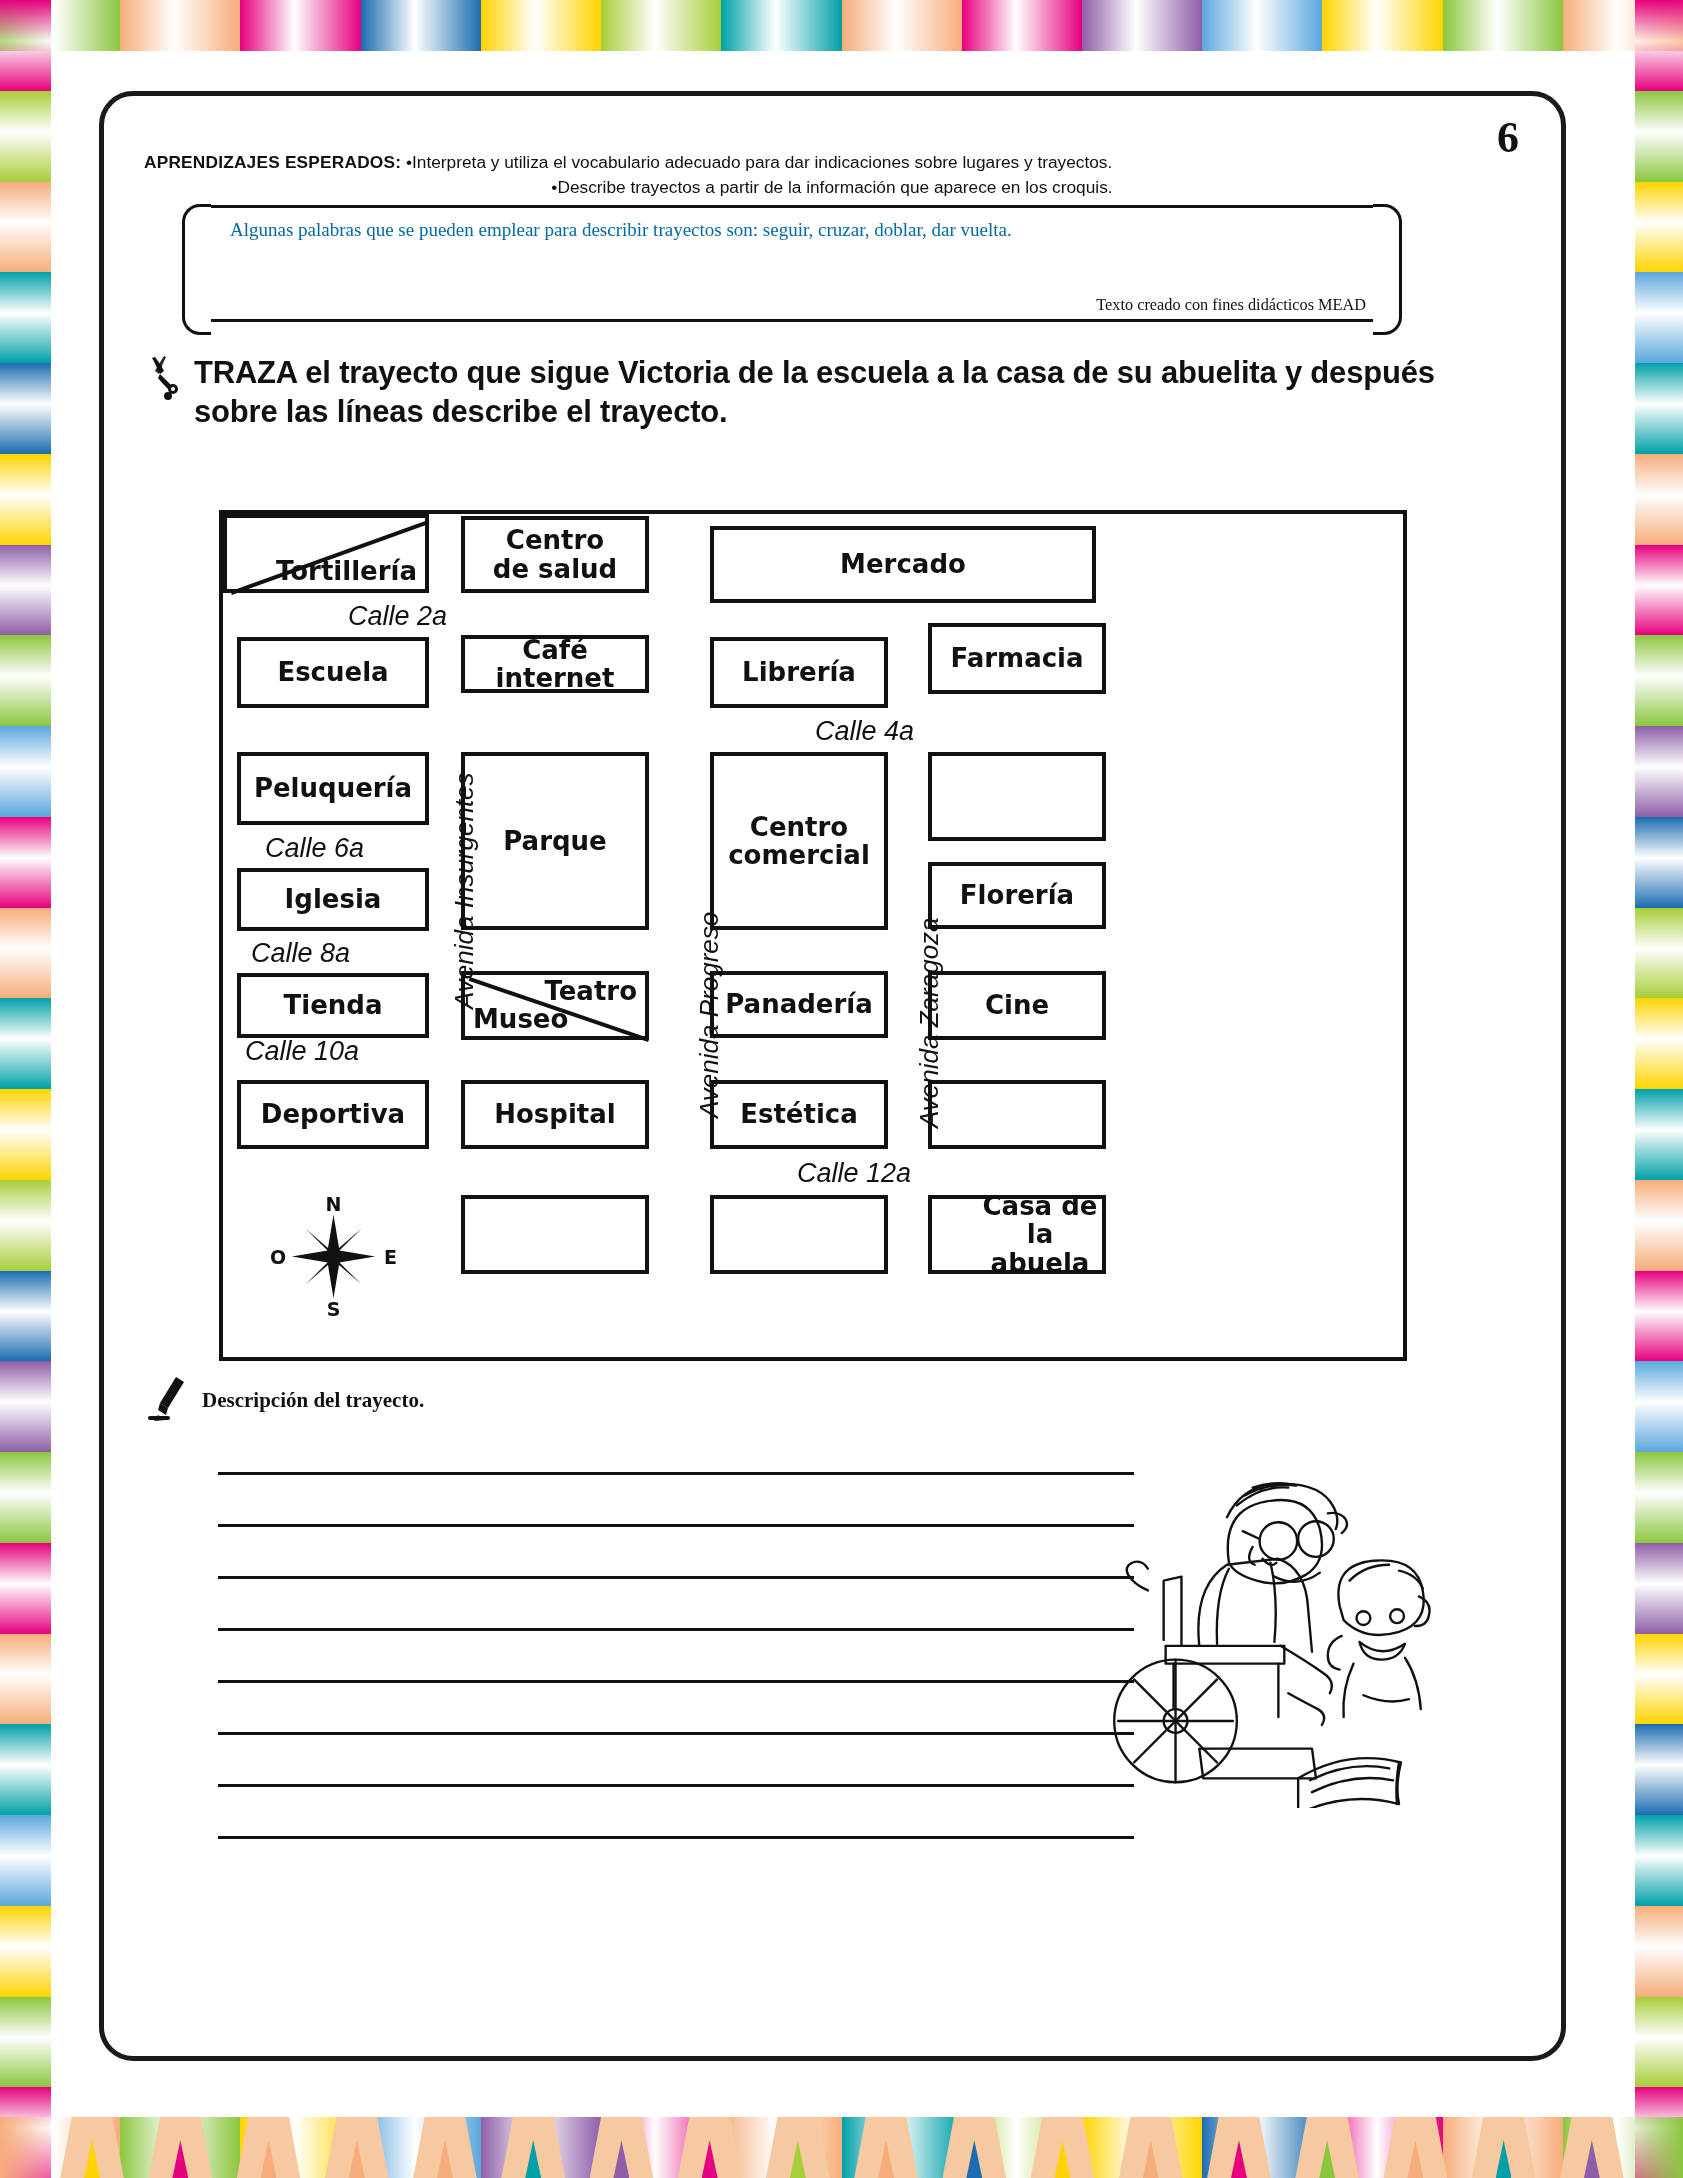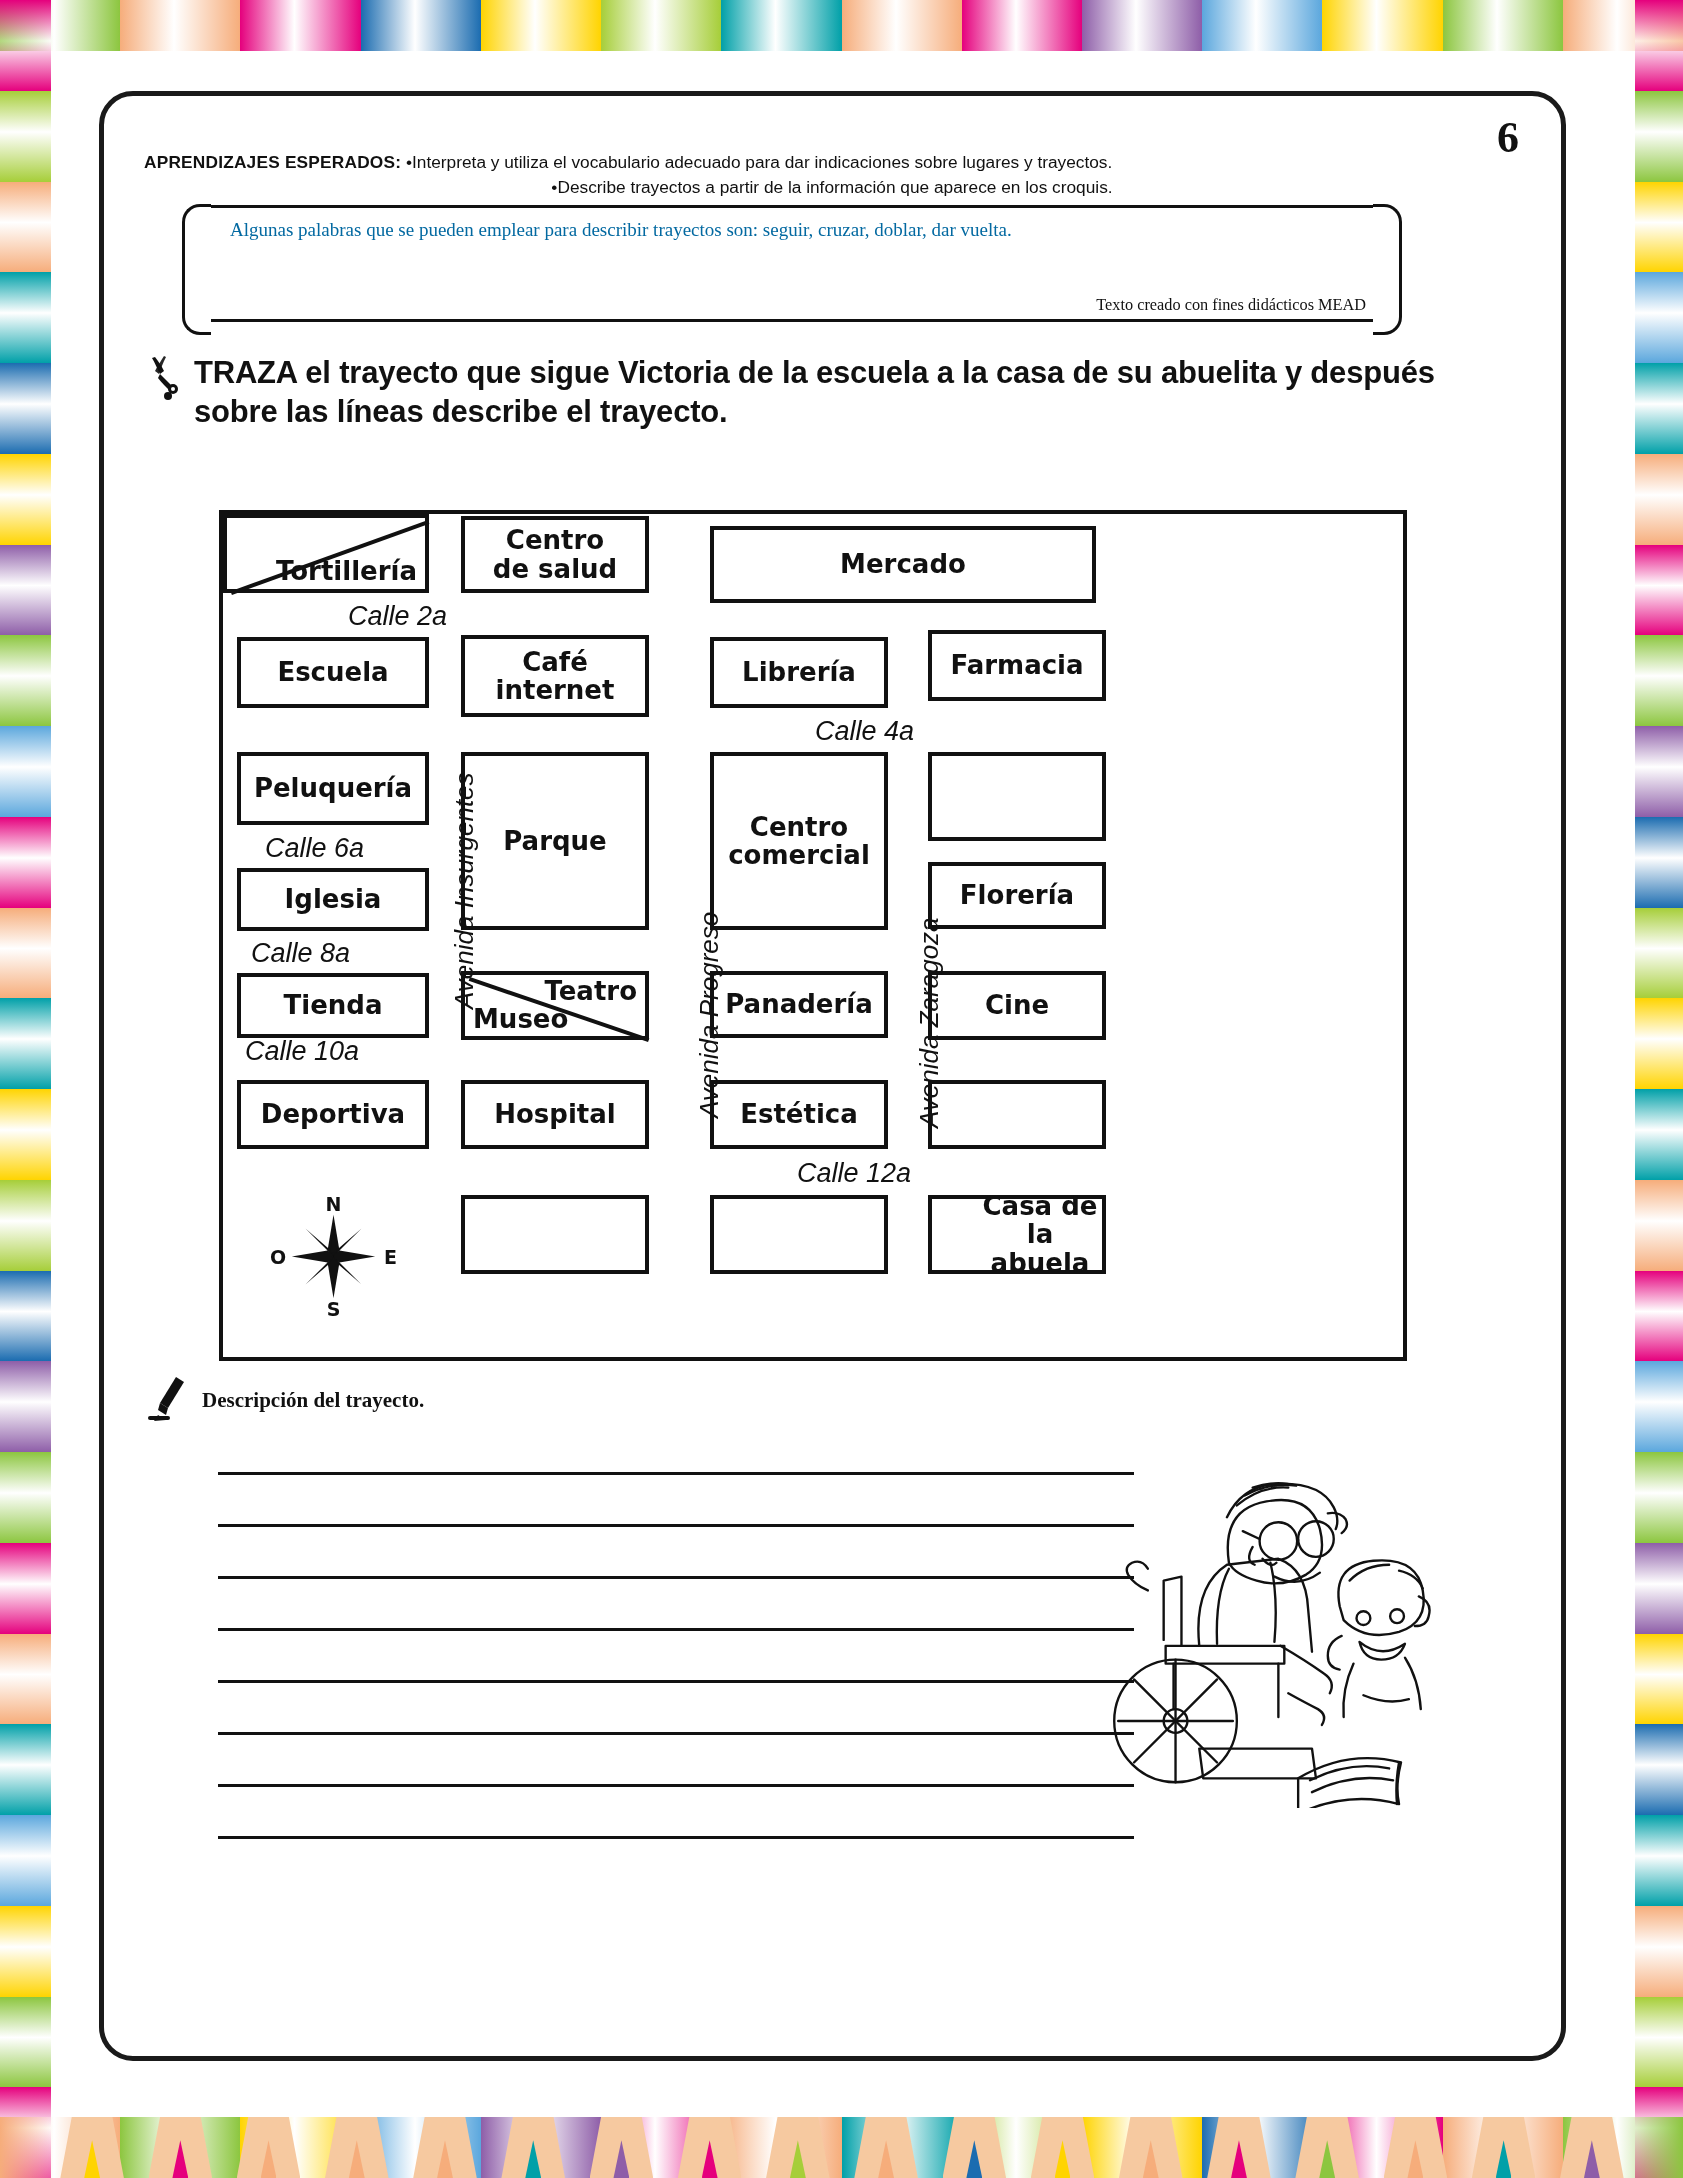--- a/index.html
+++ b/index.html
@@ -354,24 +354,24 @@
           <line x1="4" y1="76" x2="204" y2="4" stroke="#111" stroke-width="4"></line>
         </svg>
     </div>
     <div class="block" style="left:238px;top:2px;width:188px;height:77px;white-space:pre-line;">Centro
 de salud</div>
     <div class="block" style="left:487px;top:12px;width:386px;height:77px;text-align:center;">Mercado</div>
 
     <div class="street" style="left:125px;top:87px;">Calle 2a</div>
 
     <div class="block" style="left:14px;top:123px;width:192px;height:71px;">Escuela</div>
-    <div class="block" style="left:238px;top:121px;width:188px;height:82px;white-space:pre-line;">Café
+    <div class="block" style="left:238px;top:121px;width:188px;height:58px;white-space:pre-line;">Café
 internet</div>
     <div class="block" style="left:487px;top:123px;width:178px;height:71px;">Librería</div>
-    <div class="block" style="left:705px;top:116px;width:178px;height:71px;">Farmacia</div>
+    <div class="block" style="left:705px;top:109px;width:178px;height:71px;">Farmacia</div>
 
     <div class="street" style="left:592px;top:202px;">Calle 4a</div>
 
     <div class="block" style="left:14px;top:238px;width:192px;height:73px;">Peluquería</div>
     <div class="block" style="left:238px;top:238px;width:188px;height:178px;">Parque</div>
     <div class="block" style="left:487px;top:238px;width:178px;height:178px;white-space:pre-line;">Centro
 comercial</div>
     <div class="block" style="left:705px;top:238px;width:178px;height:89px;"></div>
 
     <div class="street" style="left:42px;top:319px;">Calle 6a</div>

